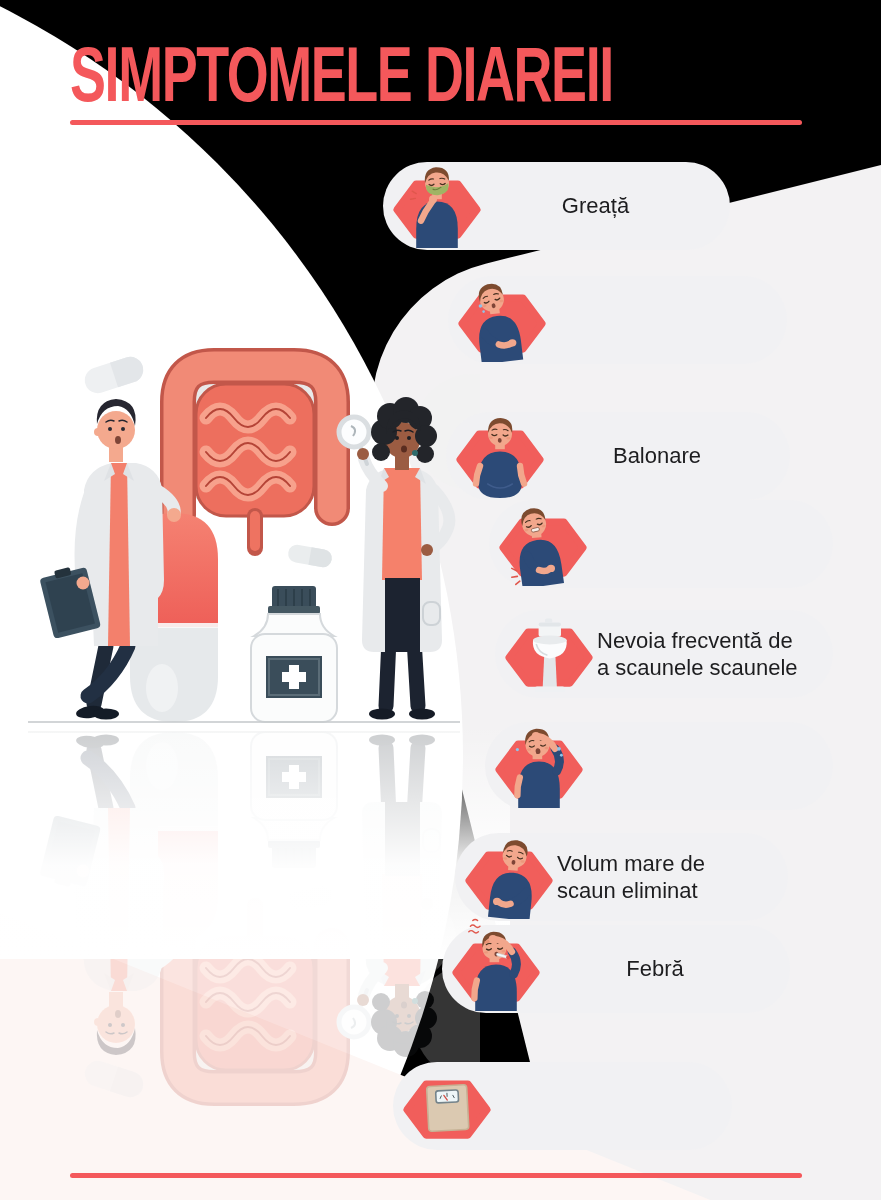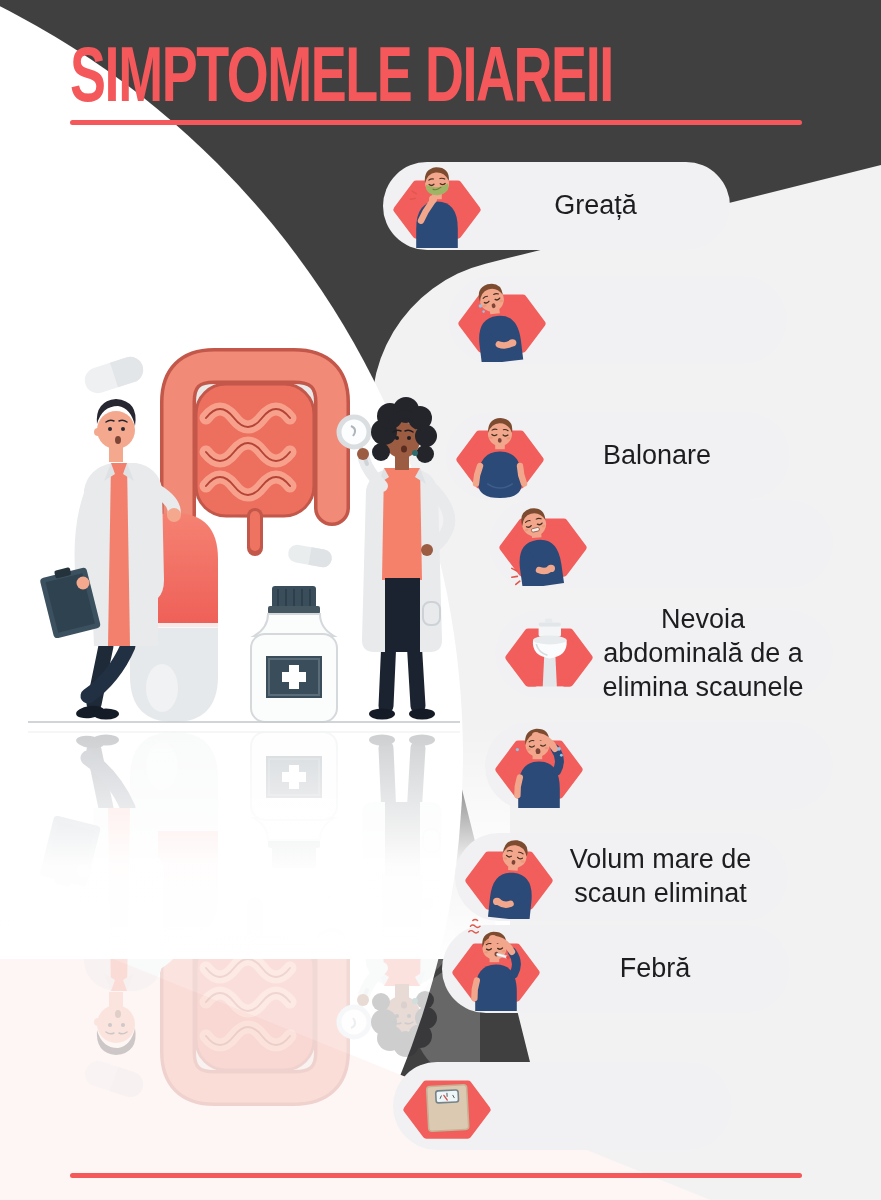--- a/index.html
+++ b/index.html
@@ -1,17 +1,17 @@
 <!DOCTYPE html>
 <html><head>
 <meta charset="utf-8">
 <style>
   html,body{margin:0;padding:0;}
   body{font-family:"Liberation Sans",sans-serif;background:#ffffff;}
-  .page{position:relative;width:881px;height:1200px;overflow:hidden;background:#404040;}
+  .page{position:relative;width:881px;height:1200px;overflow:hidden;background:#000000;}
 
   
   .bg-gray-blob{position:absolute;left:340px;top:300px;width:1050px;height:1150px;
     background:#f3f2f3;border-radius:150px;transform:rotate(-14deg);transform-origin:top left;}
   .bg-white-circle{position:absolute;left:-1217px;top:-83px;width:1680px;height:1680px;
     border-radius:50%;background:#ffffff;}
   .bg-pink-band{position:absolute;left:0px;top:913px;width:1750px;height:900px;
     background:#fdf6f4;transform:rotate(22deg);transform-origin:top left;}
 
   
@@ -29,22 +29,22 @@
     transform:scaleY(-1);opacity:0.22;pointer-events:none;}
   .reflection-fade{position:absolute;left:0px;top:724px;width:510px;height:235px;
     background:linear-gradient(to bottom,rgba(255,255,255,0) 0%,rgba(255,255,255,0.95) 60%,#ffffff 100%);
     pointer-events:none;}
 
   
   .symptom-list{list-style:none;margin:0;padding:0;}
   .badge{position:absolute;height:88px;border-radius:46px;background:#f1f1f3;}
   .badge-icon{position:absolute;left:6px;top:-10px;width:96px;height:96px;}
   .badge-label{position:absolute;left:102px;right:24px;top:0;bottom:0;
-    display:flex;align-items:center;justify-content:center;text-align:center;
-    font-size:27px;line-height:1.25;color:#1d1d1f;}
+    display:flex;align-items:center;justify-content:center;
+    font-size:22px;line-height:1.25;color:#1d1d1f;}
   .badge:nth-of-type(1){left:383px;top:162px;width:347px;}
   .badge:nth-of-type(2){left:448px;top:276px;width:339px;}
   .badge:nth-of-type(3){left:446px;top:412px;width:344px;text-decoration:underline;}
   .badge:nth-of-type(4){left:489px;top:500px;width:344px;}
   .badge:nth-of-type(5){left:495px;top:610px;width:338px;}
   .badge:nth-of-type(6){left:485px;top:722px;width:348px;}
   .badge:nth-of-type(7){left:455px;top:833px;width:333px;}
   .badge:nth-of-type(8){left:442px;top:925px;width:348px;}
   .badge:nth-of-type(9){left:393px;top:1062px;width:339px;}
 </style>
@@ -420,21 +420,21 @@
             <polygon points="10,72 34,40 86,40 110,72 86,104 34,104" fill="#f15e5b" stroke="#f15e5b" stroke-width="9" stroke-linejoin="round"></polygon>
             <rect x="55" y="23" width="9" height="6" rx="2" fill="#e8ebee"></rect>
        <rect x="47" y="28" width="28" height="18" rx="2.5" fill="#f3f5f6"></rect>
        <rect x="47" y="28" width="28" height="5" rx="2.5" fill="#e2e6e9"></rect>
        <path d="M54,70 L52,112 L70,112 L68,70 Z" fill="#e3e7ea"></path>
        <path d="M45,108 h32 a3,3 0 0 1 3,3 v4 h-38 v-4 a3,3 0 0 1 3,-3 Z" fill="#eff1f3"></path>
        <path d="M40,50 L82,50 Q84,70 61,73 Q38,70 40,50 Z" fill="#fbfcfd"></path>
        <path d="M44,55 Q47,66 58,69" stroke="#d7dcdf" stroke-width="2" fill="none"></path>
        <ellipse cx="61" cy="50" rx="21" ry="5.5" fill="#e8ebed"></ellipse>
           </svg></span>
-      <span class="badge-label">Nevoia abdominală de a elimina scaunele</span>
+      <span class="badge-label">Nevoia frecventă de a scaunele scaunele</span>
     </li>
     <li class="badge">
       <span class="badge-icon"><svg viewBox="0 0 120 120" width="96" height="96" aria-hidden="true">
             <polygon points="10,72 34,40 86,40 110,72 86,104 34,104" fill="#f15e5b" stroke="#f15e5b" stroke-width="9" stroke-linejoin="round"></polygon>
             <path d="M34,96 Q34,62 60,62 Q86,62 86,96 L86,120 L34,120 Z" fill="#2c4a77" transform="rotate(0 60 120)"></path>
             <rect x="52" y="47" width="12" height="12" fill="#f2a78c"></rect>
             <path d="M36,82 Q32.5,93 33,104" stroke="#f2a78c" stroke-width="8" fill="none" stroke-linecap="round"></path>
             <g transform="translate(58,40) rotate(-5)">
       <circle cx="0" cy="1" r="15" fill="#f2a78c"></circle>
       <path d="M-15,0 Q-16,-18 0,-19 Q17,-18 15,-1 Q10,-13 -1,-12.5 Q-11,-12 -15,0 Z" fill="#7d4b2f"></path>

